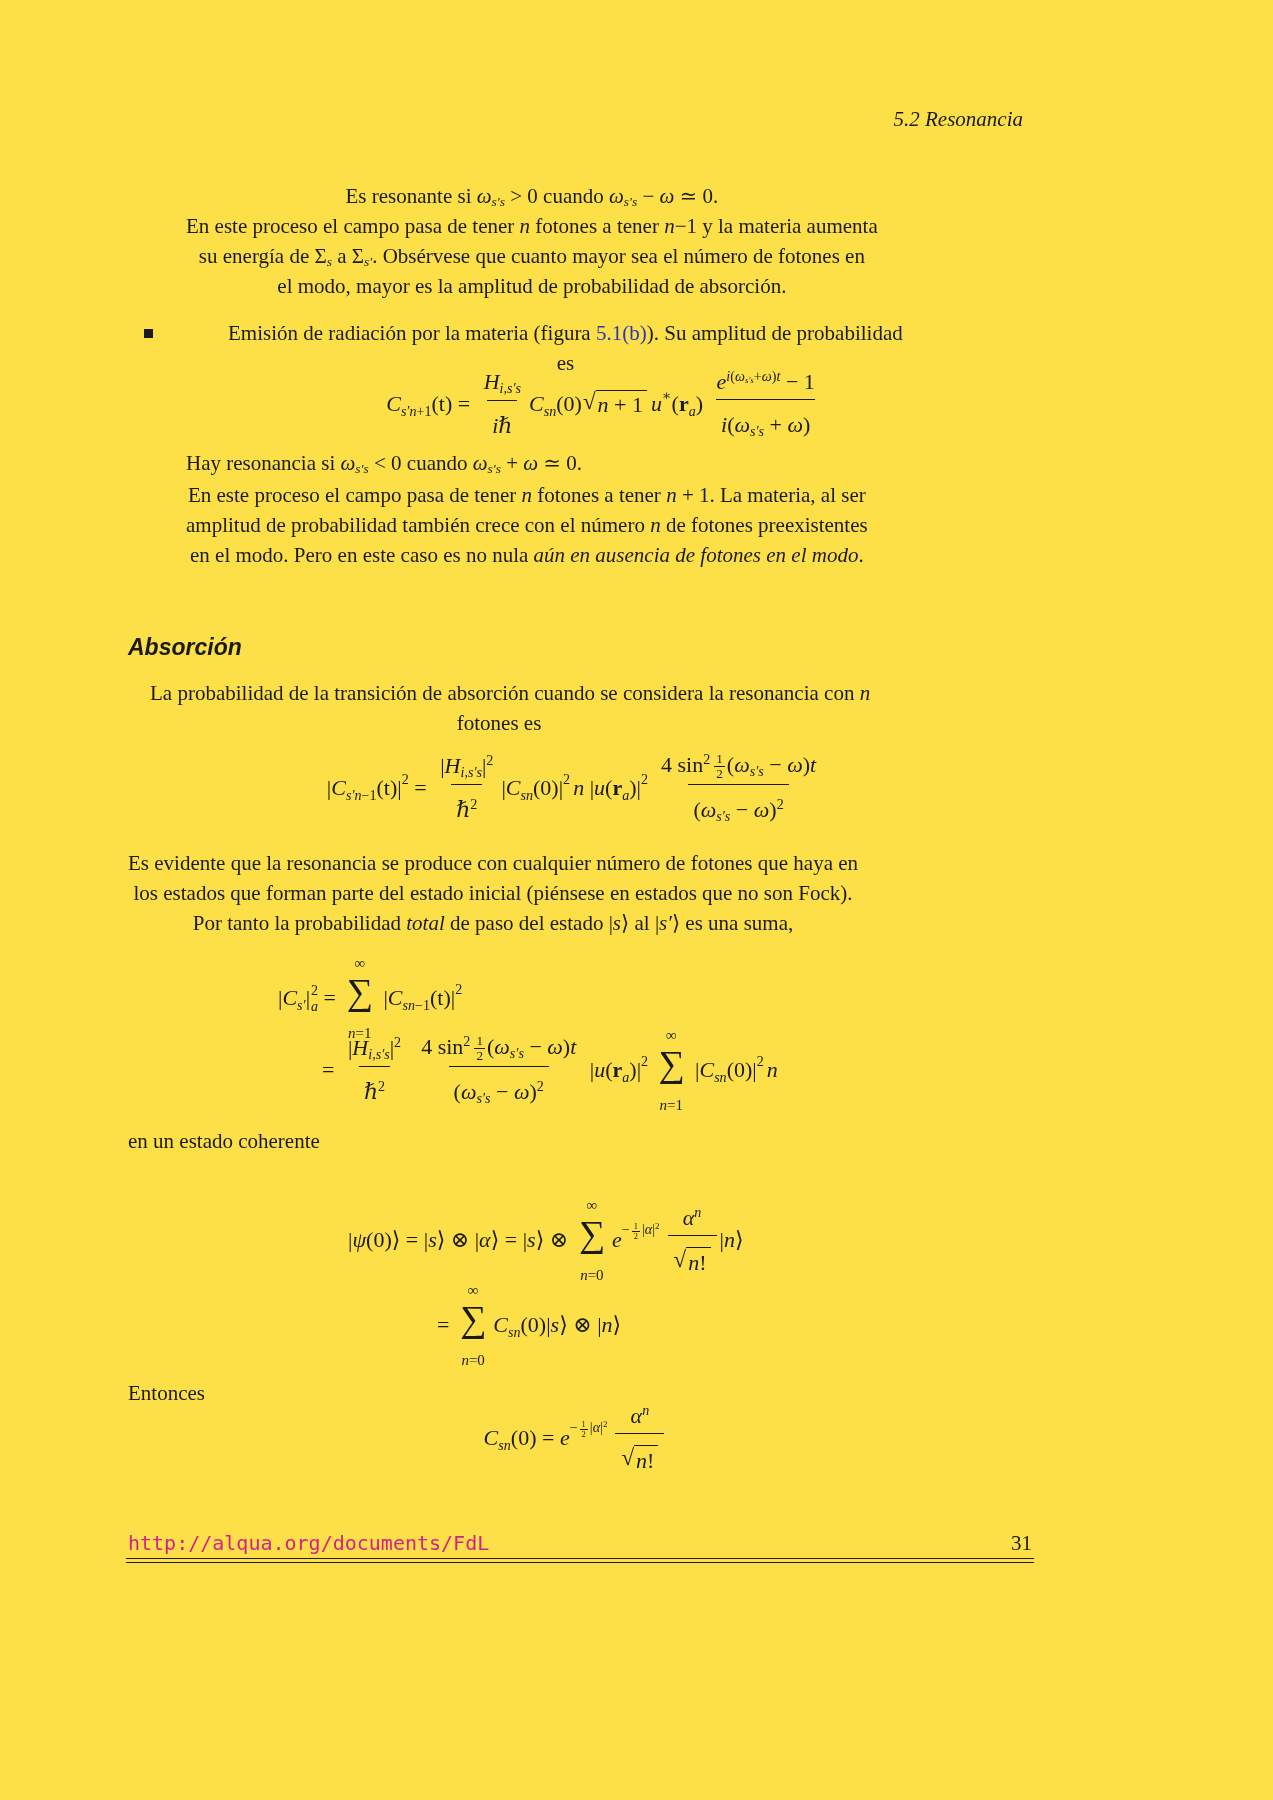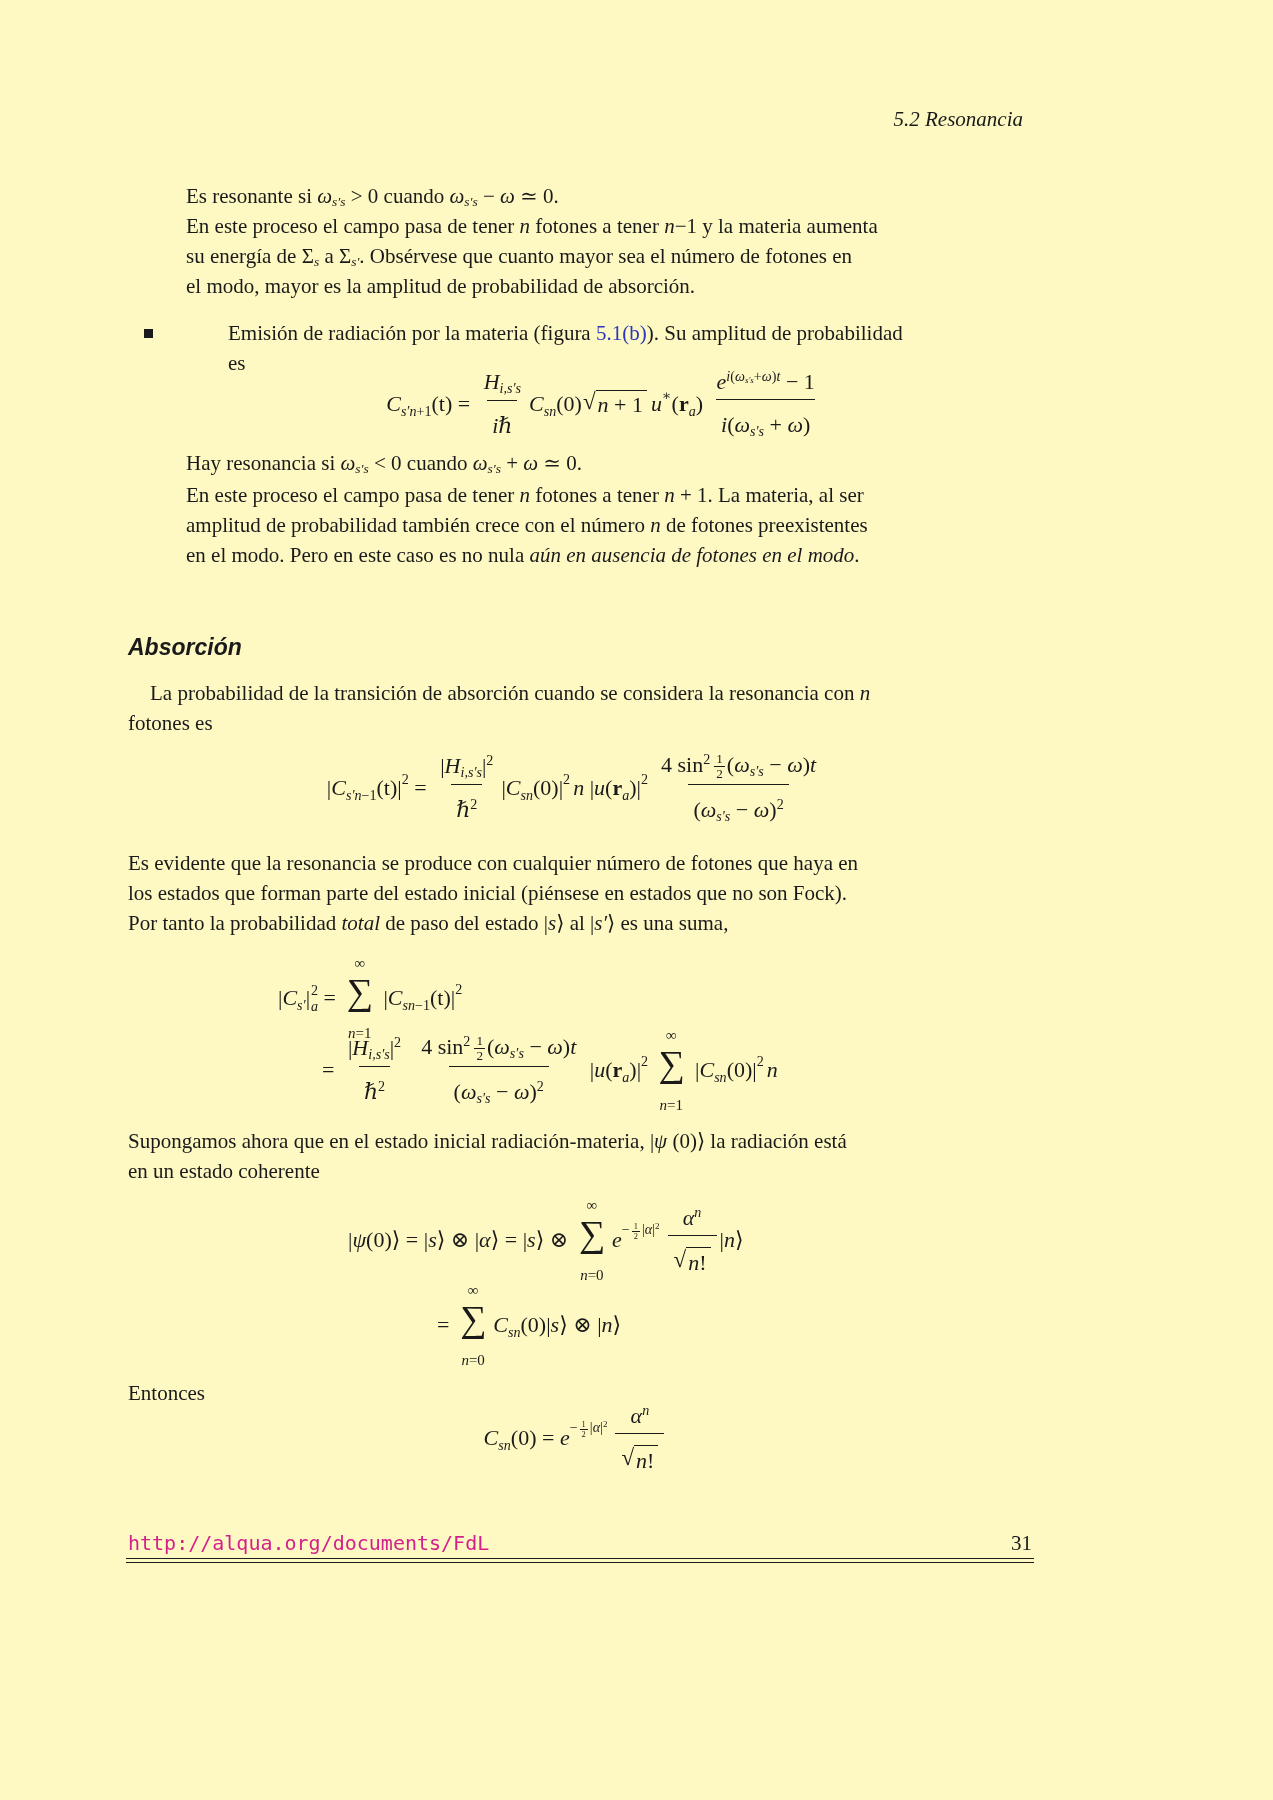--- a/index.html
+++ b/index.html
@@ -1,18 +1,18 @@
 <!DOCTYPE html>
 <html><head>
 <meta charset="utf-8">
 <style>
   html,body{margin:0;padding:0;background:#ffffff;}
-  .page{position:relative;width:1273px;height:1800px;background:#fef9c3;overflow:hidden;
+  .page{position:relative;width:1273px;height:1800px;background:#fde047;overflow:hidden;
         font-family:"Liberation Serif","DejaVu Serif",serif;color:#1a1a1a;}
-  .block{position:absolute;}
+  .block{position:absolute;text-align:center;}
   .line{height:30px;line-height:30px;font-size:21px;white-space:nowrap;}
   .indent{padding-left:22px;}
   
   .running-head{font-style:italic;font-size:21px;text-align:right;}
   
   .sec-head{font-family:"Liberation Sans","DejaVu Sans",sans-serif;font-weight:700;font-size:23px;font-style:italic;}
   
   .bullet-sq{position:absolute;width:9px;height:9px;background:#1a1a1a;}
   
   .ref{color:#2936bd;}
@@ -164,21 +164,20 @@
       <span class="mr"> |</span>
       <span class="mi">C</span>
       <span class="msub"><span class="mi">sn</span></span>
       <span class="mr">(0)|</span>
       <span class="msup"><span class="mr">2</span></span>
       <span class="msp" style="display: inline-block; width: 3px;"></span>
       <span class="mi">n</span>
     </div>
 
   <div class="block" style="left:128px;top:1126px;">
-    <div class="line"><span class="mr">Supongamos ahora que en el estado inicial radiación-materia, |</span><span class="mi">ψ</span><span class="mr"> (0)⟩ la radiación está</span></div>
     <div class="line"><span class="mr">en un estado coherente</span></div>
   </div>
 
   <div class="mathline" style="left:348px;top:1196px;height:88px;">
       <span class="mr">|</span>
       <span class="mi">ψ</span>
       <span class="mr">(0)⟩ = |</span>
       <span class="mi">s</span>
       <span class="mr">⟩ ⊗ |</span>
       <span class="mi">α</span>

